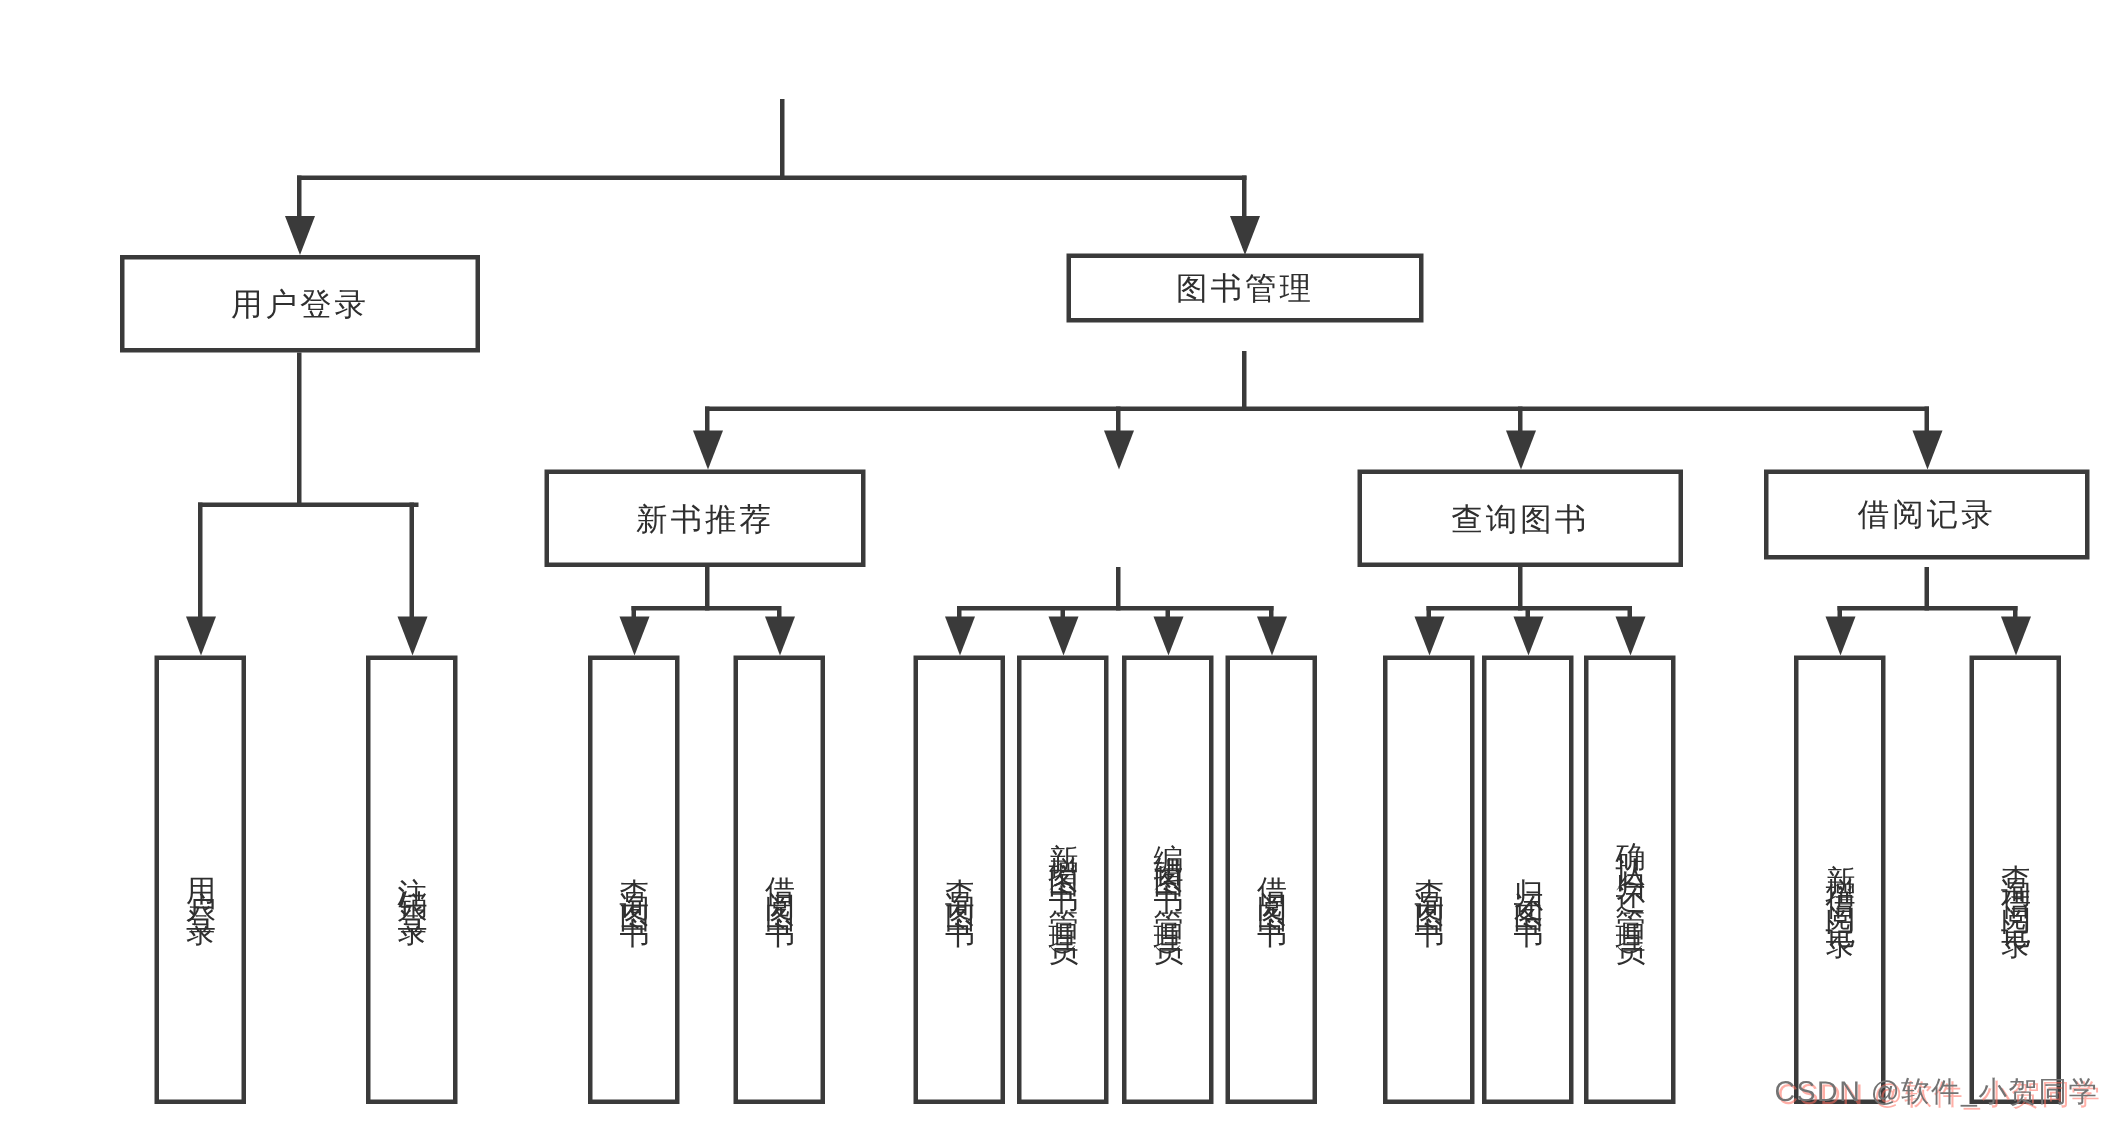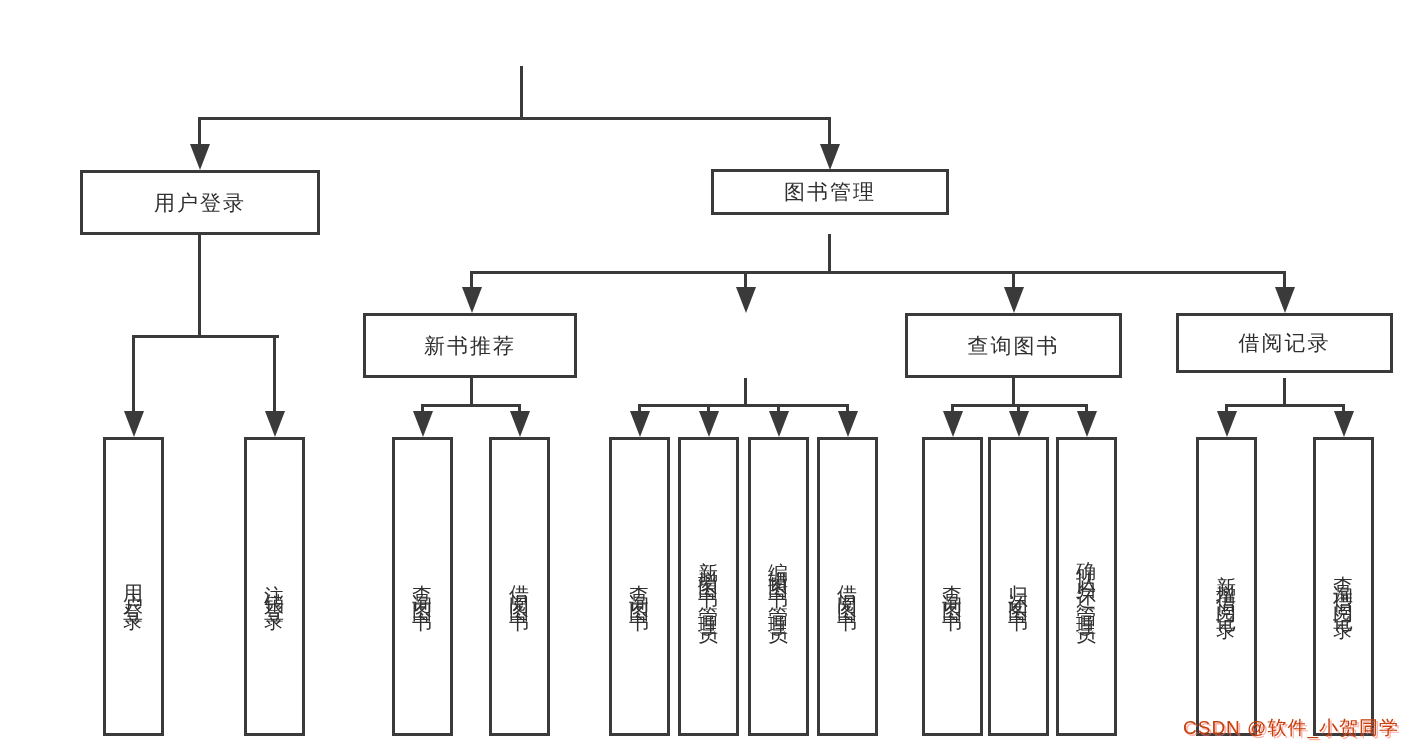--- a/index.html
+++ b/index.html
@@ -32,21 +32,21 @@
   
   .vl{position:absolute;width:3px;background:#3a3a3a;}
   .hl{position:absolute;height:3px;background:#3a3a3a;}
   .ar{
     position:absolute;width:0;height:0;
     border-left:10px solid transparent;border-right:10px solid transparent;
     border-top:26px solid #3a3a3a;
   }
   .watermark{
     position:absolute;left:1183px;top:715px;font-size:19px;letter-spacing:1px;
-    color:#c2410c;text-shadow:2px 2px 0 rgba(255,110,94,0.55);white-space:nowrap;z-index:5;
+    color:#737373;text-shadow:2px 2px 0 rgba(255,110,94,0.55);white-space:nowrap;z-index:5;
   }
 </style>
 </head>
 <body>
 
 <div id="canvas">
 
 
   <div class="box hbox b-login">
     <span>用户登录</span>

